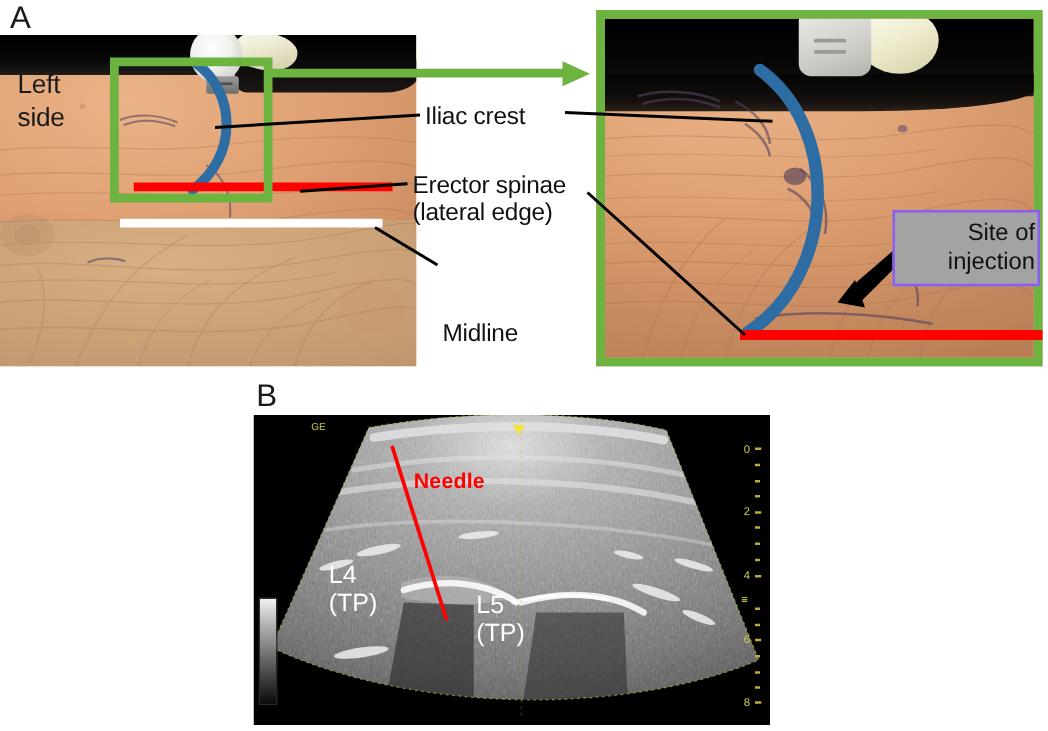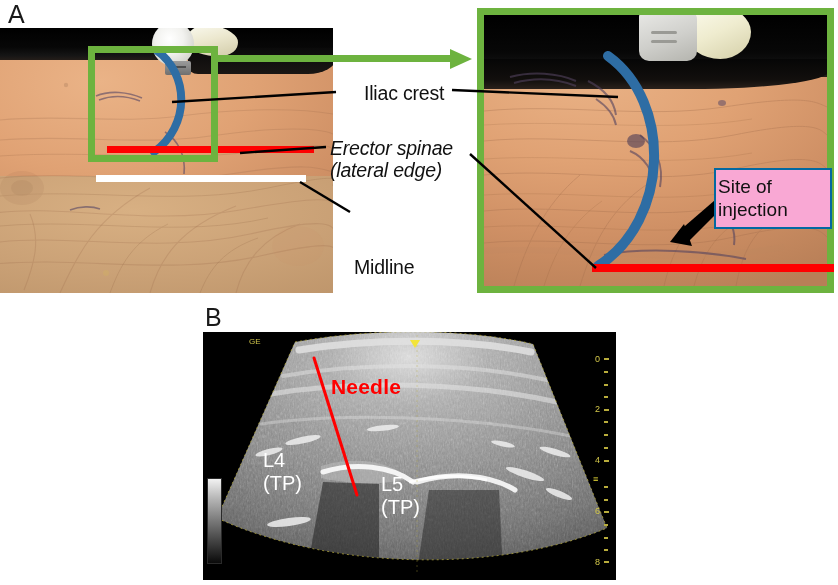--- a/index.html
+++ b/index.html
@@ -102,27 +102,27 @@
   #white-line{position:absolute;left:96px;top:175px;width:210px;height:7px;background:#ffffff;}
 
   
   .lbl{
     position:absolute;font-size:19.5px;line-height:22px;color:#111;
     white-space:pre;letter-spacing:-0.2px;
   }
   #lbl-leftside{
     left:14px;top:54px;font-size:21px;line-height:27px;color:#1a1a1a;
   }
-  #lbl-iliac{left:340px;top:82px;margin-left:24px;}
-  #lbl-erector{left:330px;top:137px;font-style:italic;}
+  #lbl-iliac{left:340px;top:82px;}
+  #lbl-erector{left:330px;top:137px;}
   #lbl-midline{left:354px;top:208px;margin-top:48px;}
   #lbl-site{
     position:absolute;left:714px;top:168px;width:110px;
-    padding:5px 2px 6px;text-align:left;
-    background:#f9a8d4;border:2px solid #0369a1;
+    padding:5px 2px 6px;text-align:right;
+    background:#a3a3a3;border:2px solid #8b5cf6;
     font-size:19px;line-height:23px;
   }
 
   
   #leaders{position:absolute;left:0;top:0;width:838px;height:300px;}
 
   
   #photo-right{
     position:absolute;left:477px;top:8px;width:357px;height:285px;
     border:7px solid #6db33f;box-sizing:border-box;overflow:hidden;
@@ -157,21 +157,21 @@
   #us{
     position:absolute;left:203px;top:332px;width:413px;height:248px;
     background:#000;overflow:hidden;
   }
   #us-sector{position:absolute;left:0;top:0;width:413px;height:248px;}
   .us-txt{position:absolute;color:#fff;font-size:20px;line-height:23px;white-space:pre;}
   #us-l4{left:263px;top:449px;}
   #us-l5{left:370px;top:473px;margin-left:11px;}
   #us-needle-lbl{
     position:absolute;left:331px;top:375px;color:#ff0000;font-weight:bold;
-    font-size:21px;letter-spacing:.2px;text-align:right;
+    font-size:17px;letter-spacing:.2px;text-align:right;
   }
   #us-needle-line{position:absolute;left:200px;top:330px;width:420px;height:255px;}
   .gsbar{
     position:absolute;left:207px;top:478px;width:13px;height:84px;
     background:linear-gradient(180deg,#f2f2f2 0%,#b9b9b9 22%,#7d7d7d 48%,#434343 74%,#0a0a0a 100%);
     border:1px solid #2a2a2a;
   }
   .depth{position:absolute;color:#d4c84a;font-size:9px;font-family:"Liberation Sans",sans-serif;}
   .tick{position:absolute;background:#b9ad3c;}
   .mark-yellow{position:absolute;color:#f2e43a;font-size:9px;font-weight:bold;letter-spacing:-1px;}
@@ -242,20 +242,22 @@
   <div class="red-line" id="red-left"></div>
   <div id="white-line"></div>
 
   <div id="roi-box"></div>
 
   <div id="green-arrow">
     <div class="shaft"></div>
       <div class="head"></div>
   </div>
 
+  <div class="lbl" id="lbl-leftside">Left
+side</div>
 
   <div id="photo-right">
     <div class="inner">
       <div class="skin"></div>
       <svg class="creases" viewBox="0 0 343 271" preserveAspectRatio="none">
         <g stroke="#a06c4c" fill="none" stroke-width="1">
           <path d="M0 96 C80 88, 160 104, 240 92 S330 86, 343 92"></path>
           <path d="M0 126 C80 118, 170 136, 250 120 S336 114, 343 120"></path>
           <path d="M0 160 C80 152, 170 172, 250 154 S336 148, 343 154"></path>
           <path d="M0 196 C80 188, 170 208, 250 190 S336 184, 343 190"></path>

